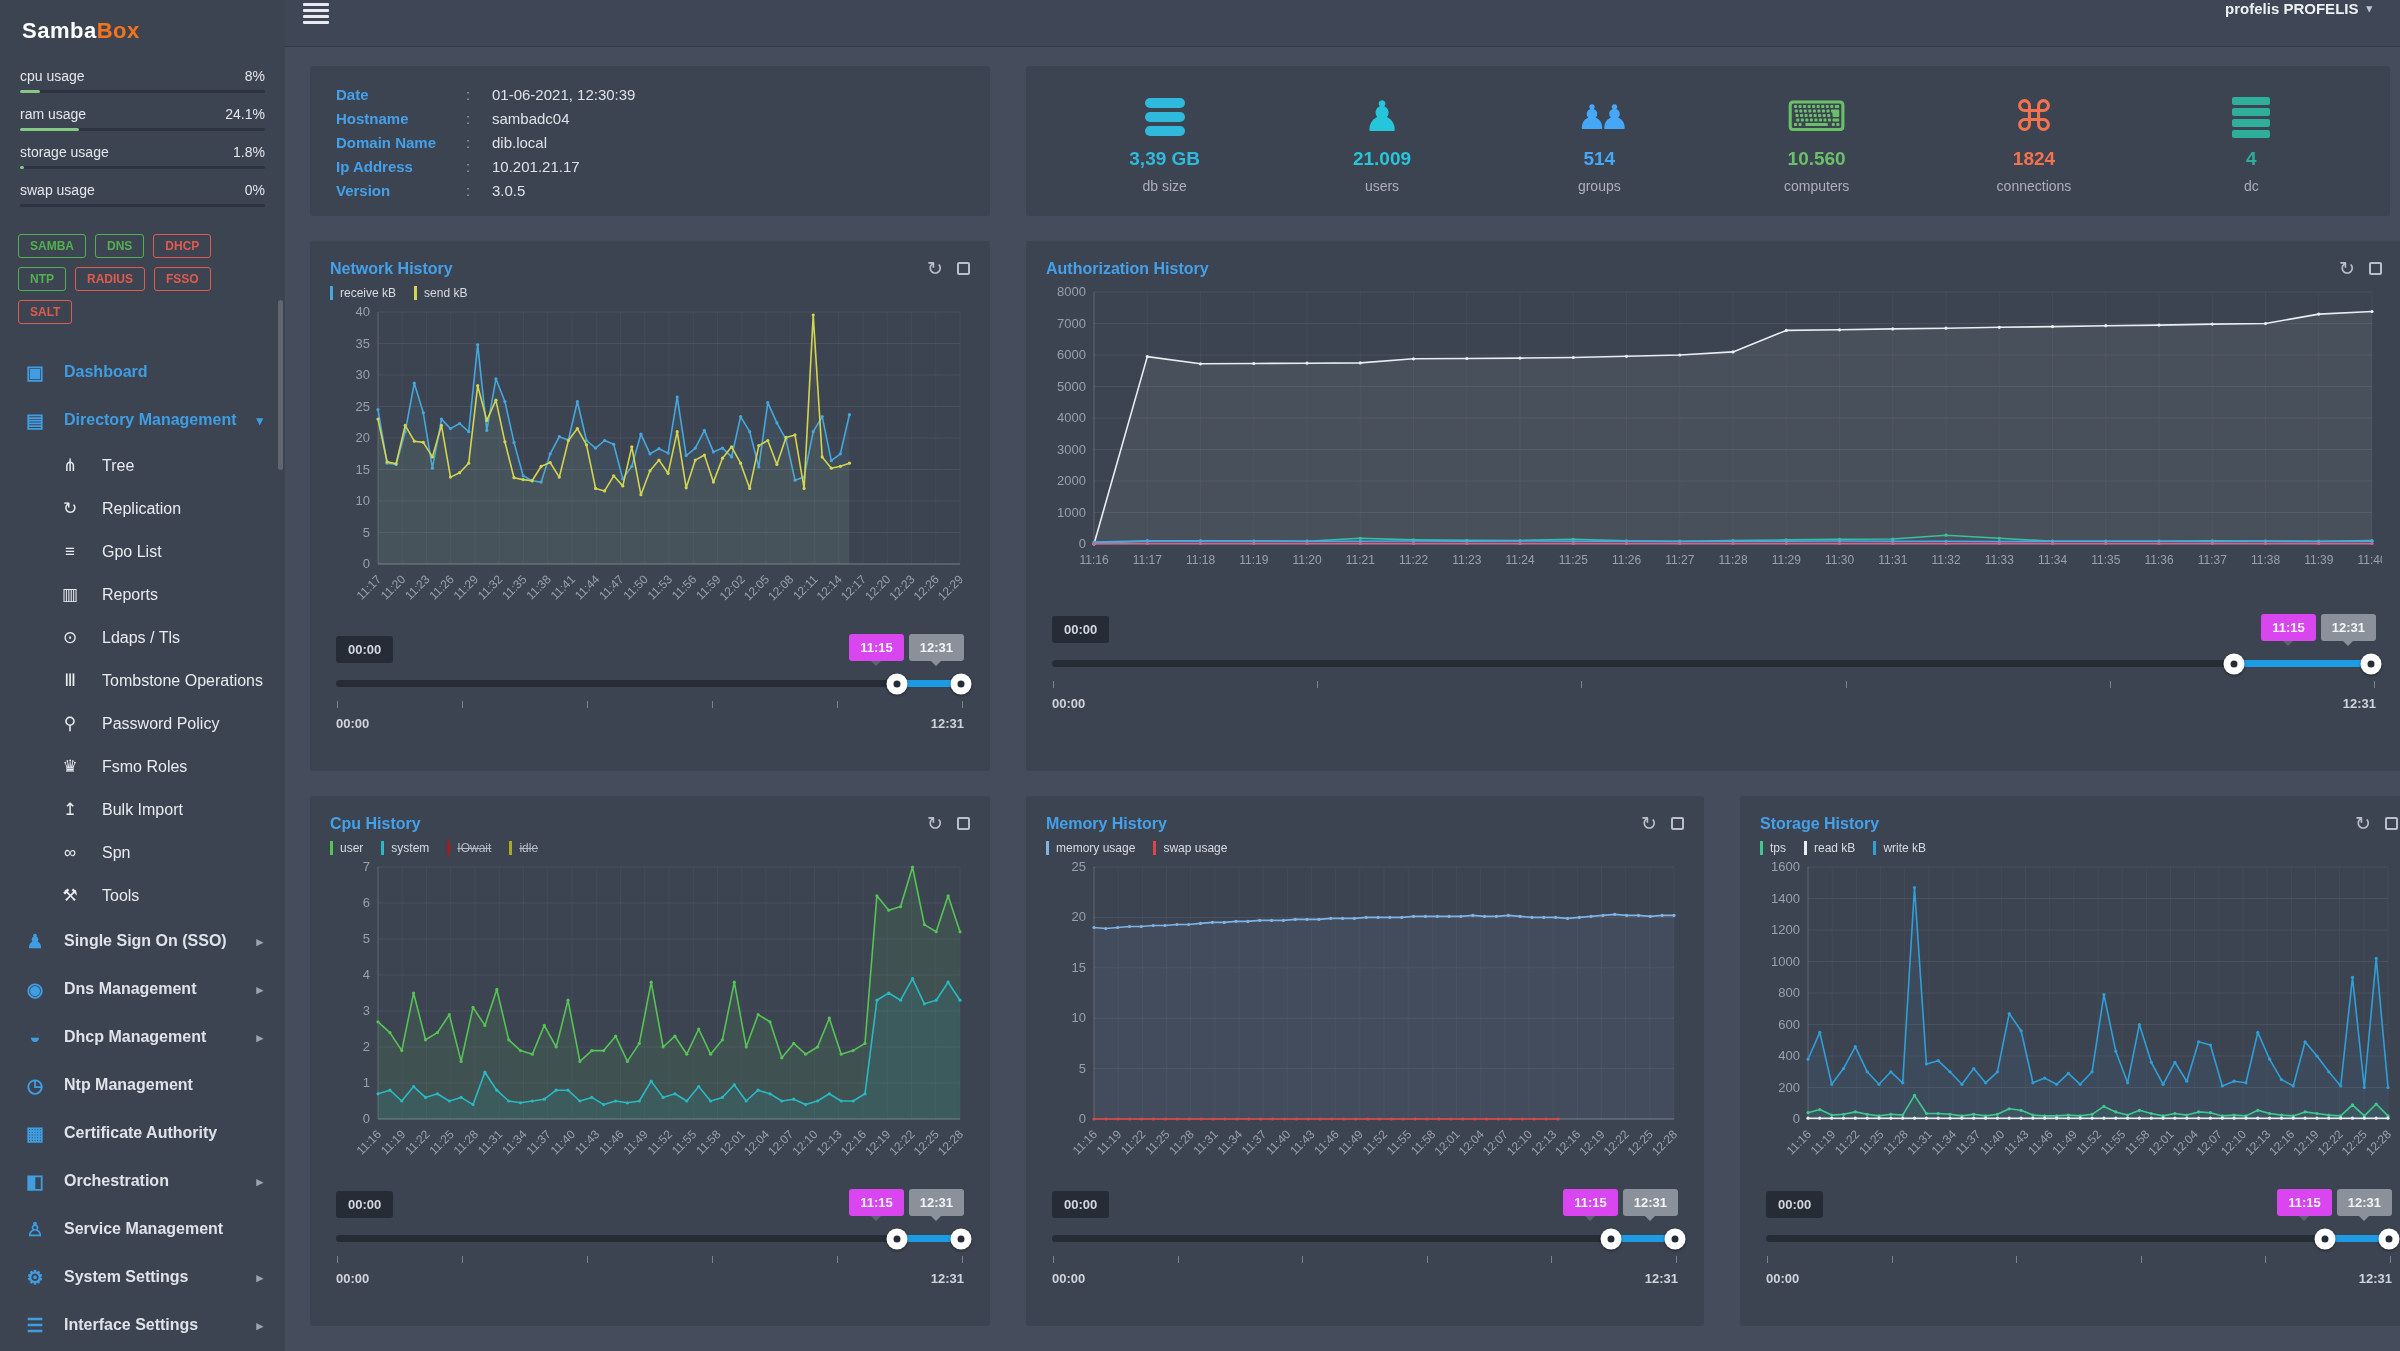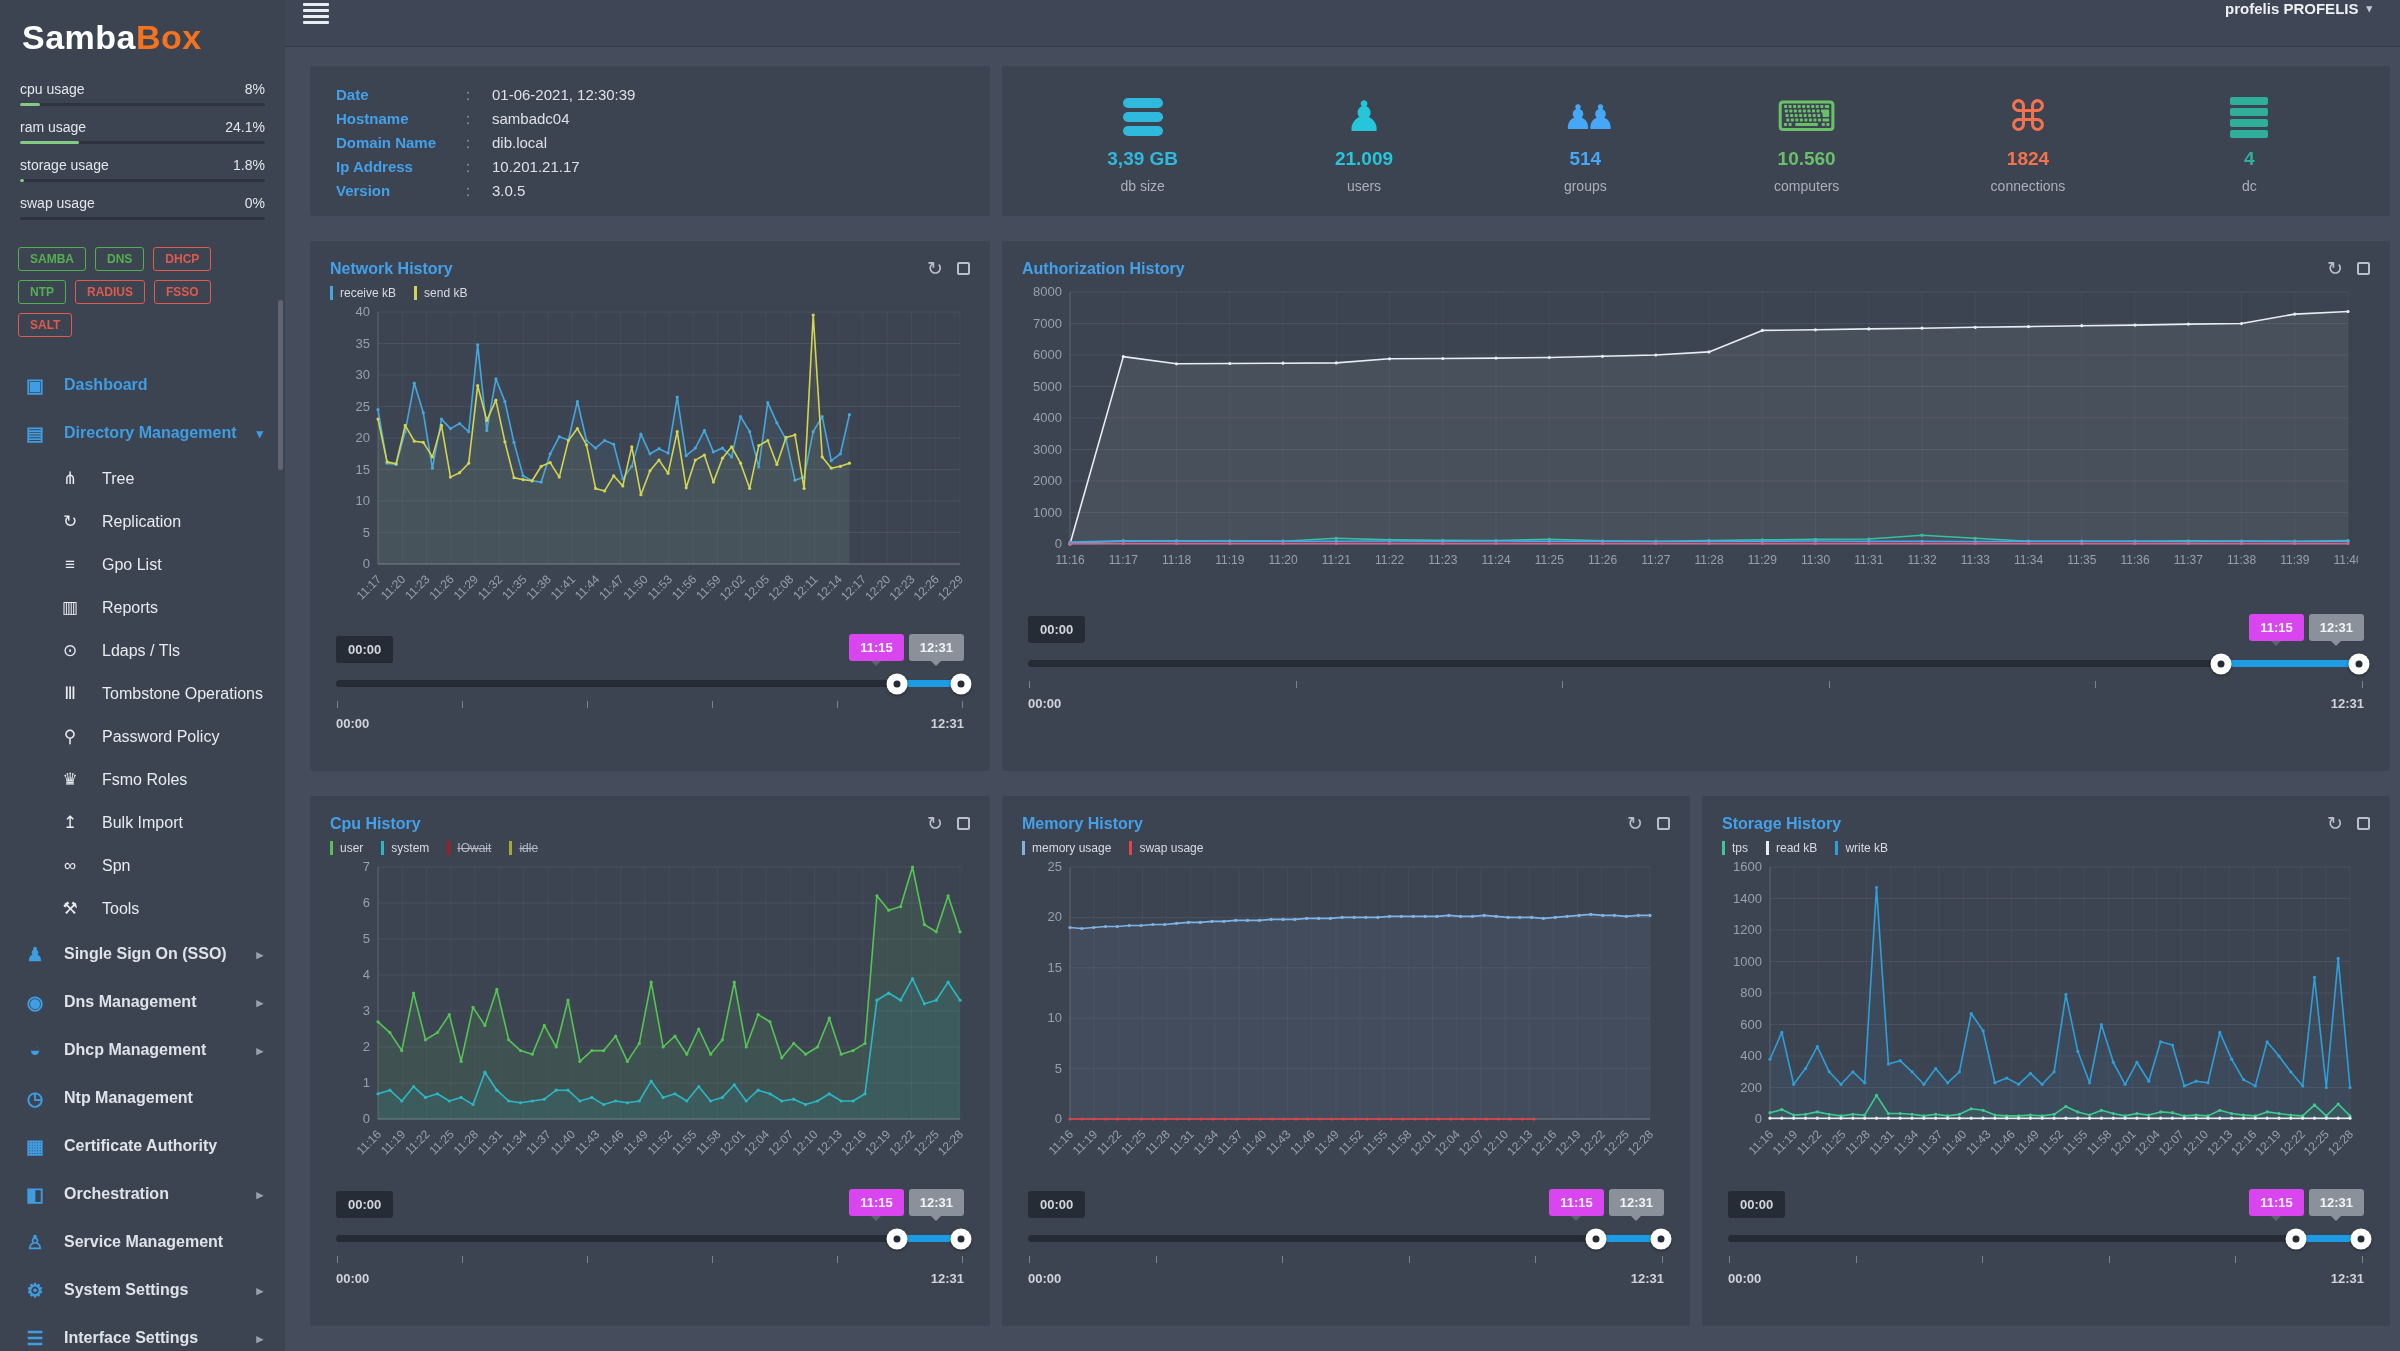--- a/index.html
+++ b/index.html
@@ -1,21 +1,21 @@
 <!DOCTYPE html>
 <html><head>
 <meta charset="utf-8">
 <style>
   * { margin:0; padding:0; box-sizing:border-box; }
   body { font-family:"Liberation Sans", sans-serif; background:#454d5c; }
   .app { position:relative; width:2400px; height:1351px; overflow:hidden; background:#454d5c; }
 
   
   .sidebar { position:absolute; left:0; top:0; width:285px; height:1351px; background:#3d4451; overflow:hidden; }
-  .logo { padding:18px 22px 10px 22px; font-size:34px; font-weight:bold; letter-spacing:0.5px; }
+  .logo { padding:18px 22px 10px 22px; font-size:22px; font-weight:bold; letter-spacing:0.5px; }
   .logo .l1 { color:#ffffff; }
   .logo .l2 { color:#f4731f; }
   .usage { padding:14px 20px 4px 20px; }
   .usage-row { margin-bottom:13px; }
   .usage-line { display:flex; justify-content:space-between; font-size:14px; color:#e3e6eb; margin-bottom:6px; }
   .usage-track { height:3px; background:#2d3340; border-radius:2px; position:relative; }
   .usage-fill { position:absolute; left:0; top:0; height:3px; background:#85c985; border-radius:2px; }
   .badges { padding:10px 18px; display:flex; flex-wrap:wrap; gap:9px; }
   .badge { border:1px solid; border-radius:3px; padding:4px 11px; font-size:12px; font-weight:bold; background:transparent; cursor:pointer; }
   .badge.ok  { color:#53b04f; border-color:#53b04f; }
@@ -33,21 +33,21 @@
 
   
   .topbar { position:absolute; left:285px; top:0; right:0; height:47px; background:#3f4655; border-bottom:1px solid #333945; display:flex; align-items:flex-start; }
   .hamburger { margin-left:18px; width:26px; cursor:pointer; }
   .hamburger div { height:3px; background:#e8ebef; margin:3px 0; border-radius:1px; }
   .user-menu { margin-left:auto; margin-right:28px; color:#eef1f4; font-size:15px; font-weight:bold; cursor:pointer; display:flex; align-items:center; gap:8px; }
   .user-menu .chev { font-size:11px; color:#c3c9d2; }
 
   
   .content { position:absolute; left:285px; top:48px; right:0; bottom:0; padding:18px 10px 0 25px; }
-  .row { display:flex; gap:12px; margin-bottom:25px; }
+  .row { display:flex; gap:36px; margin-bottom:25px; }
   .panel { background:#3d4451; border-radius:3px; }
   .info-panel { width:680px; height:150px; padding:20px 26px; }
   .info-row { display:flex; font-size:15px; margin-bottom:7px; }
   .info-label { width:130px; color:#44a0e8; font-weight:bold; }
   .info-colon { width:26px; color:#9aa2ae; }
   .info-value { color:#dde1e7; }
   .stats-panel { flex:1; height:150px; display:flex; align-items:center; padding:10px 30px; }
   .stat { flex:1; text-align:center; }
   .stat-icon { height:58px; display:flex; align-items:center; justify-content:center; font-size:42px; line-height:1; }
   .stat-value { font-size:19px; font-weight:bold; margin-top:2px; }

